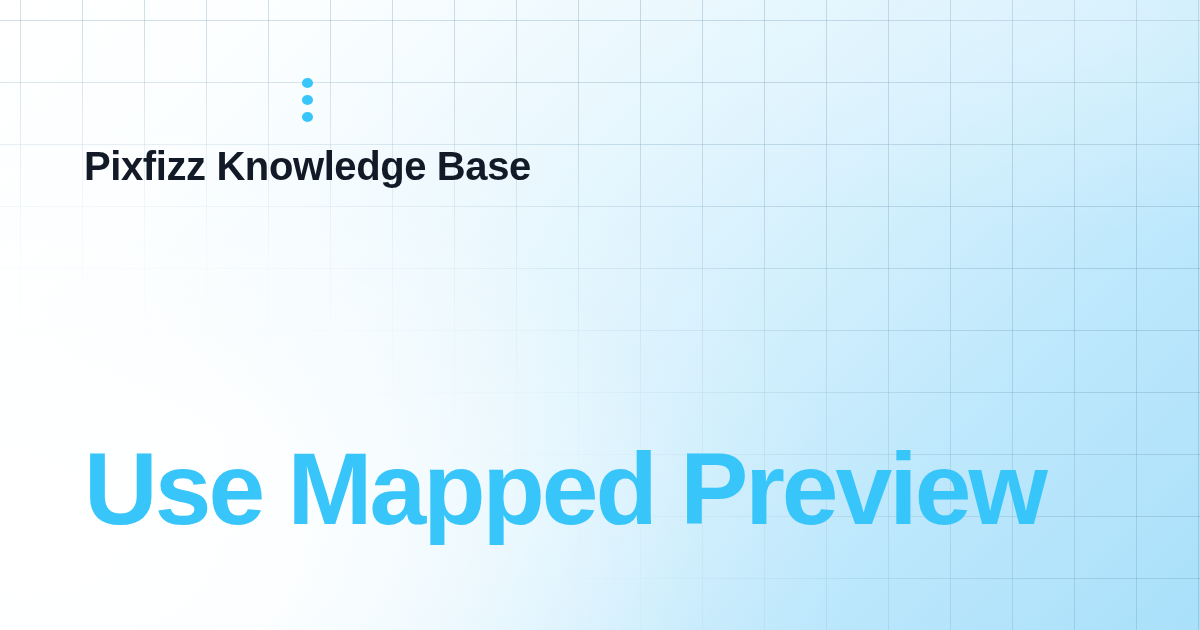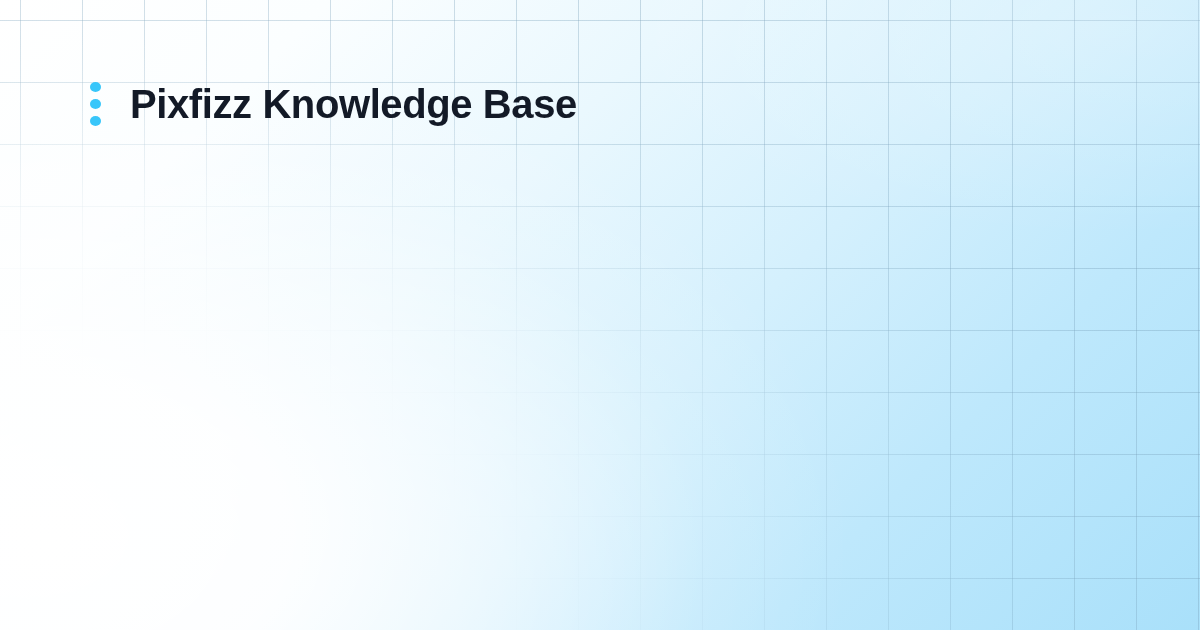--- a/index.html
+++ b/index.html
@@ -73,20 +73,21 @@
   }
 
   .brand-row {
     position: absolute;
     left: 84px;
     top: 78px;
     display: flex;
     align-items: center;
     gap: 24px;
     height: 52px;
+    flex-direction: column;
   }
 
   .logo-dots {
     display: flex;
     flex-direction: column;
     justify-content: center;
     align-items: center;
     gap: 7px;
     width: 22px;
     height: 44px;
@@ -137,15 +138,16 @@
 
     <div class="brand-row">
       <span class="logo-dots">
         <span class="dot"></span>
         <span class="dot"></span>
         <span class="dot"></span>
       </span>
       <span class="brand-title">Pixfizz Knowledge Base</span>
     </div>
 
+    <div class="headline">Use Mapped Preview</div>
 
   </div>
 </div>
 
 </body></html>

